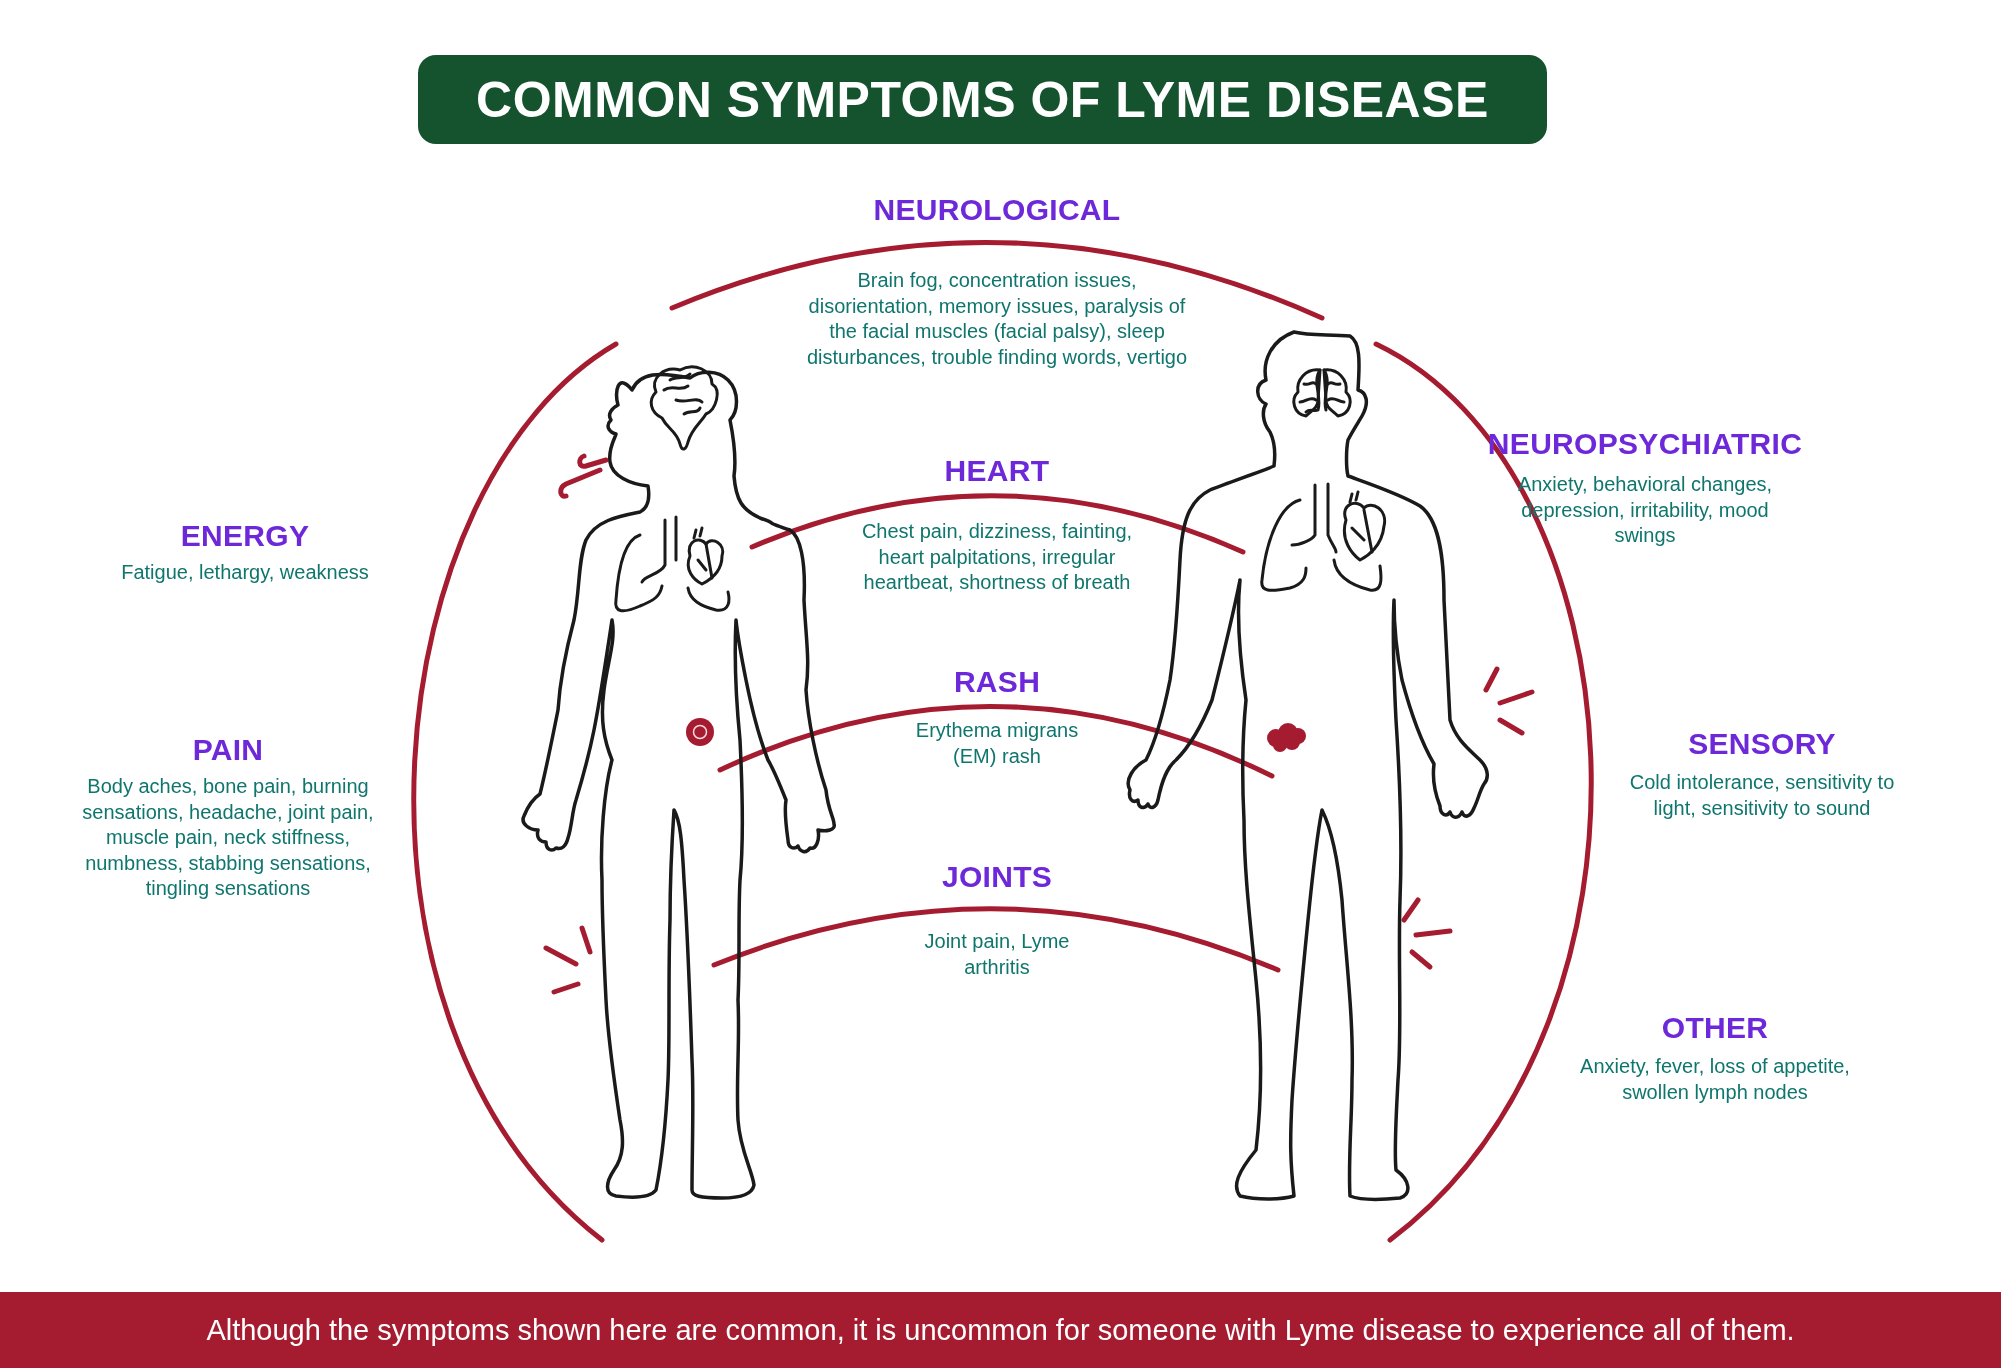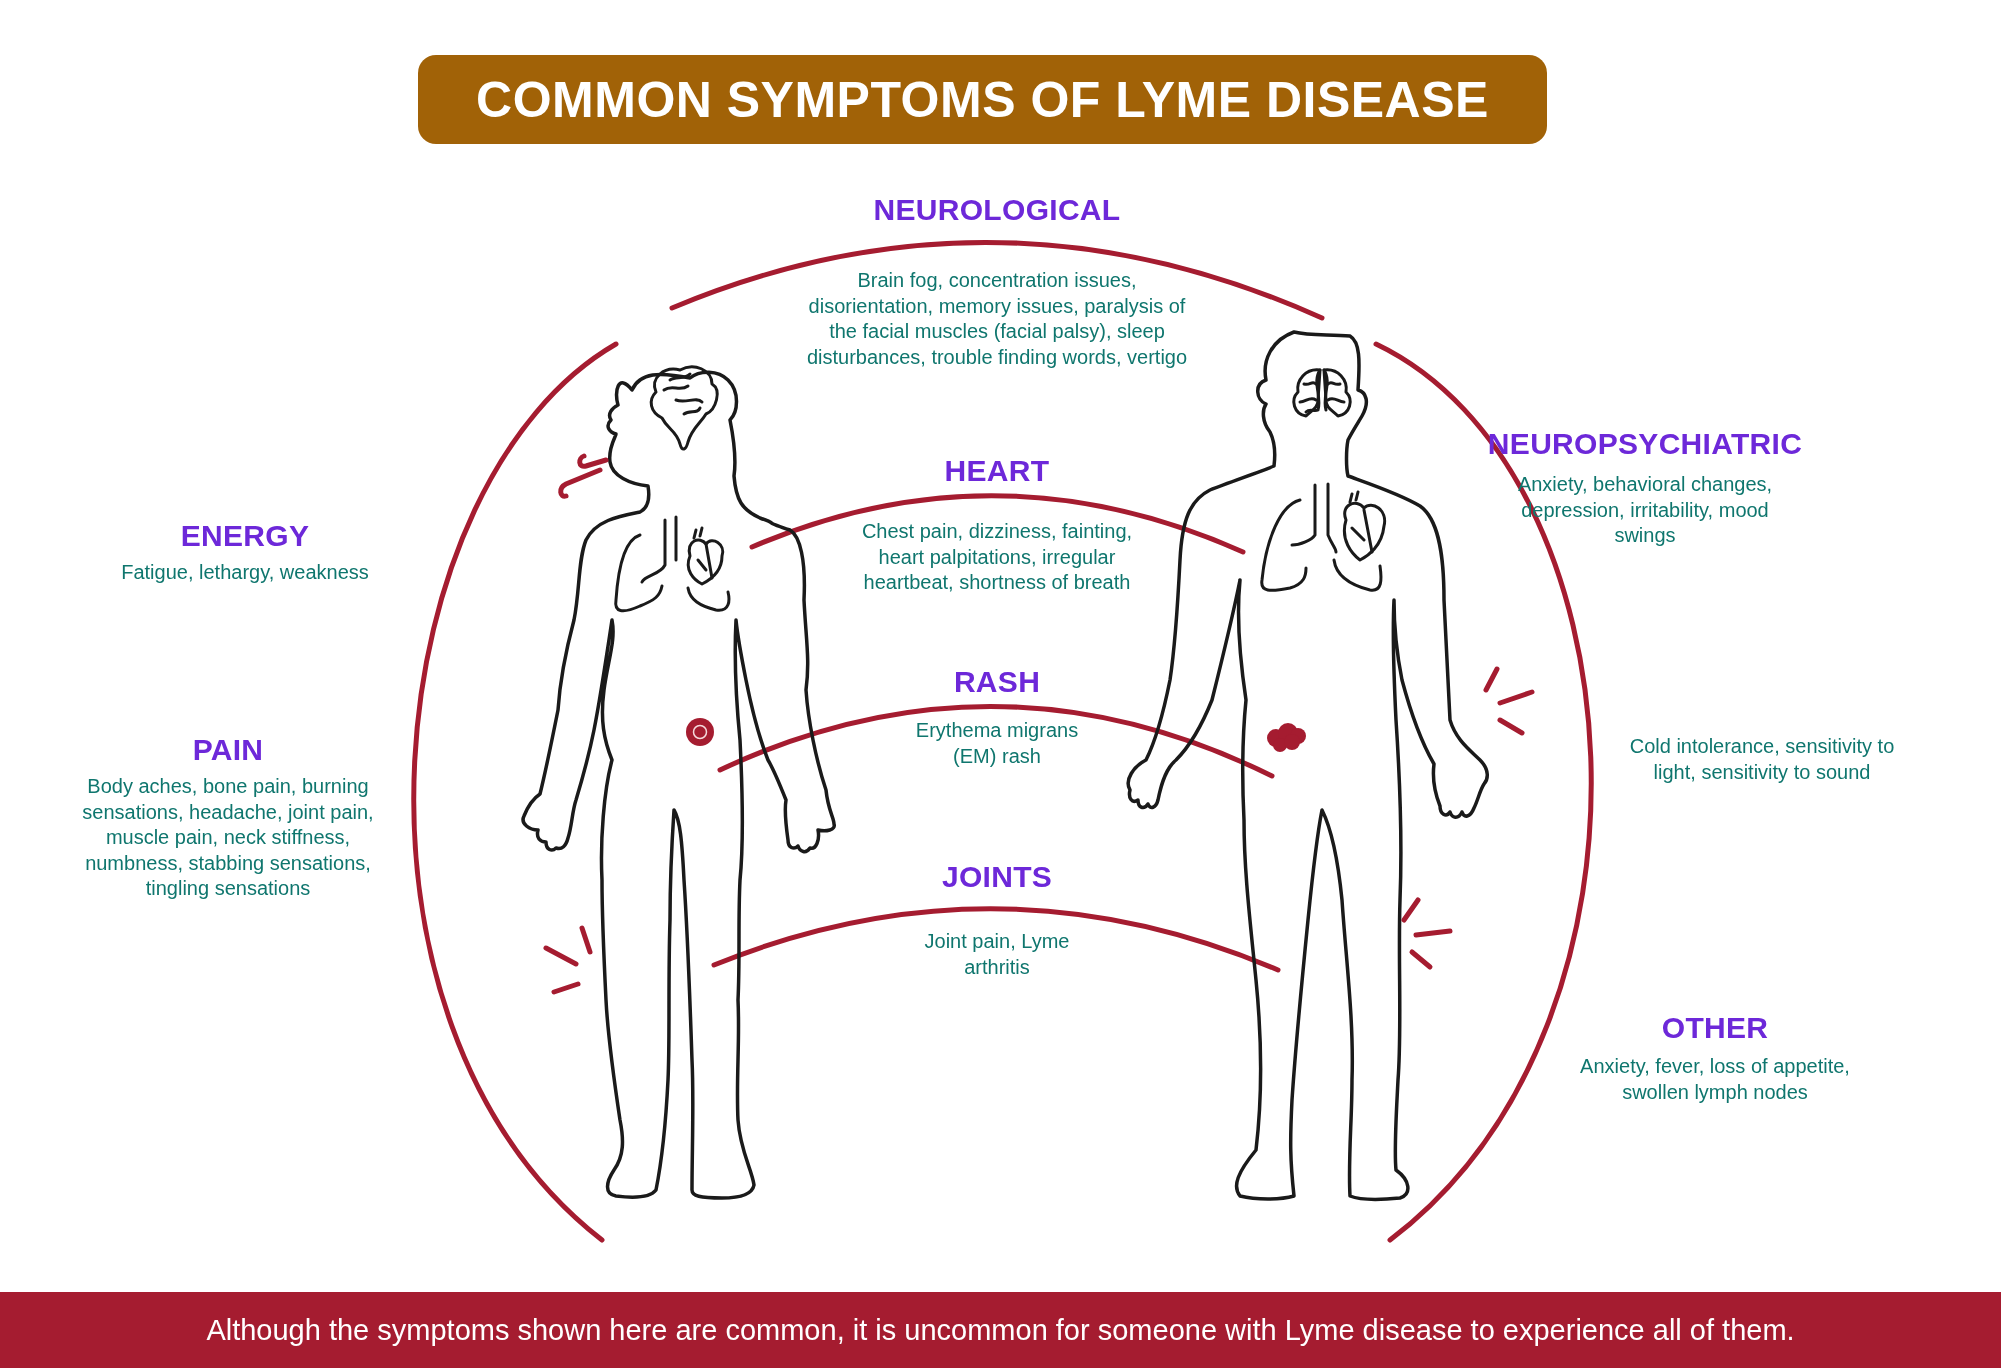--- a/index.html
+++ b/index.html
@@ -1,19 +1,19 @@
 <!DOCTYPE html>
 <html><head>
 <meta charset="utf-8">
 <style>
   html, body { margin: 0; padding: 0; background: #ffffff; }
   body { width: 2001px; height: 1368px; position: relative; overflow: hidden;
          font-family: "Liberation Sans", "DejaVu Sans", sans-serif; color: #1f1f1f; }
   .title-banner { position: absolute; left: 418px; top: 55px; width: 1129px; height: 89px;
-         background: #a16207; border-radius: 18px; display: flex; align-items: center; justify-content: center; }
+         background: #14532d; border-radius: 18px; display: flex; align-items: center; justify-content: center; }
   .title-banner h1 { margin: 0; color: #ffffff; font-size: 50px; font-weight: 700; letter-spacing: 0.5px; }
   .diagram { position: absolute; left: 0; top: 0; width: 2001px; height: 1368px; }
   .cat { position: absolute; text-align: center; }
   .cat .head { font-weight: 700; font-size: 30px; color: #6d28d9; margin: 0; line-height: 36px; letter-spacing: 0.3px; }
   .cat .desc { font-size: 20px; line-height: 25.5px; color: #0f766e; margin: 8px 0 0 0; white-space: pre-line; }
   .footer { position: absolute; left: 0; top: 1292px; width: 2001px; height: 76px; background: #a51c30;
          display: flex; align-items: center; justify-content: center; }
   .footer p { margin: 8px; color: #ffffff; font-size: 29px; }
 </style>
 </head>
@@ -243,20 +243,21 @@
 </div>
 
 <div class="cat" style="left:1460px; top:426px; width:370px;">
   <p class="head">NEUROPSYCHIATRIC</p>
   <p class="desc" style="margin-top:10px;">Anxiety, behavioral changes,
 depression, irritability, mood
 swings</p>
 </div>
 
 <div class="cat" style="left:1597px; top:726px; width:330px;">
+  <p class="head">SENSORY</p>
   <p class="desc" style="margin-top:8px;">Cold intolerance, sensitivity to
 light, sensitivity to sound</p>
 </div>
 
 <div class="cat" style="left:1565px; top:1010px; width:300px;">
   <p class="head">OTHER</p>
   <p class="desc" style="margin-top:8px;">Anxiety, fever, loss of appetite,
 swollen lymph nodes</p>
 </div>
 

